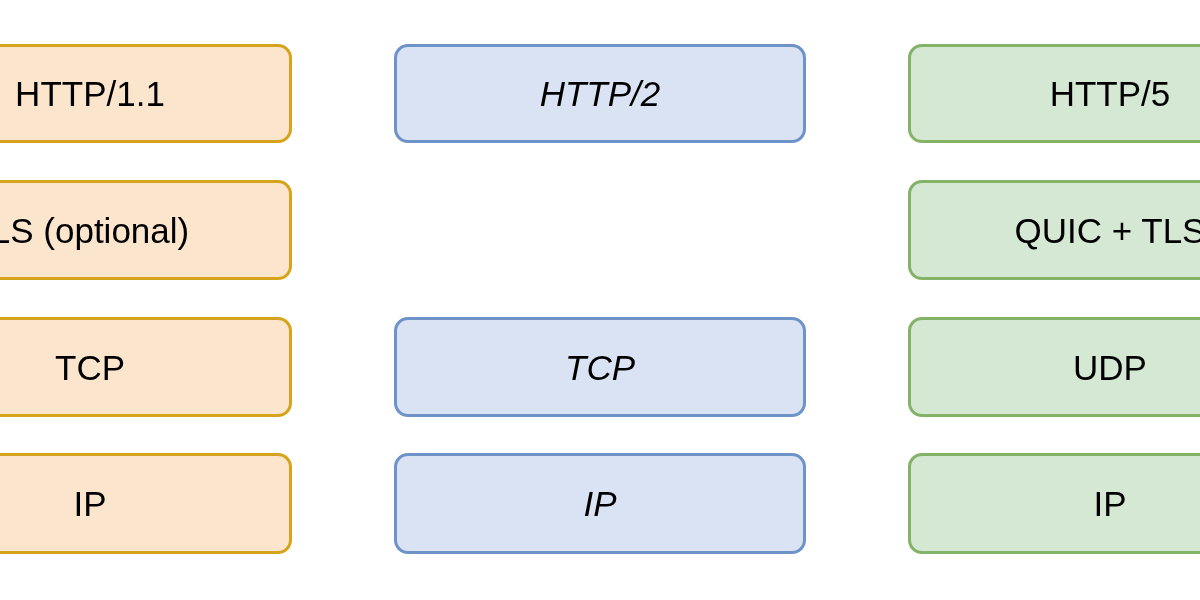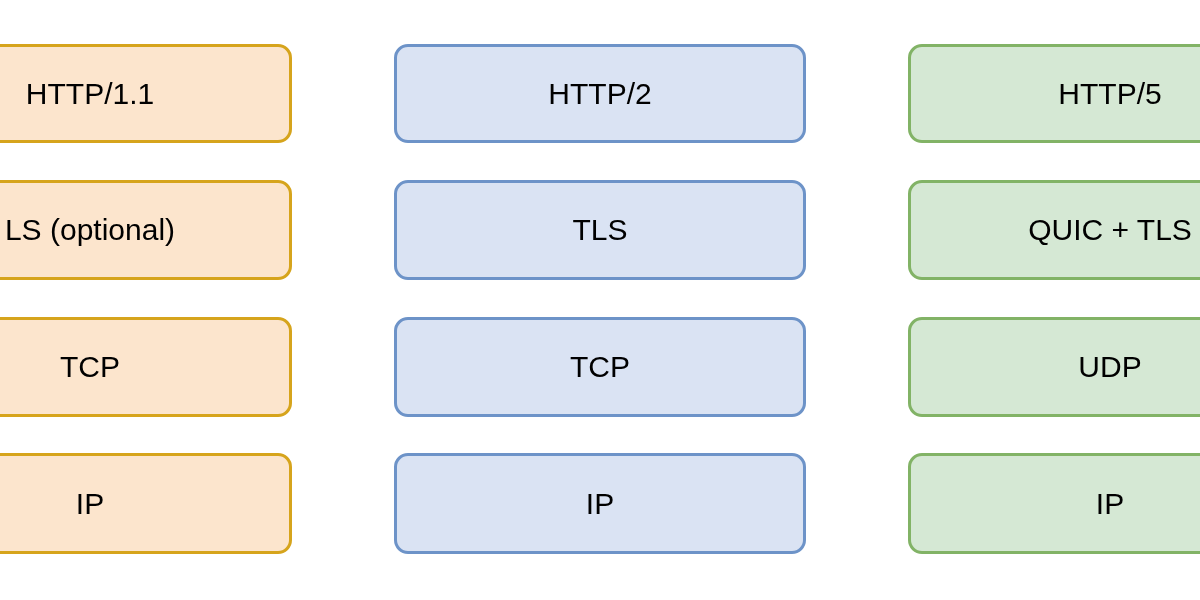--- a/index.html
+++ b/index.html
@@ -35,21 +35,21 @@
     border-width: 3px;
     border-radius: 14px;
     display: flex;
     align-items: center;
     justify-content: center;
     overflow: hidden;
   }
 
   .layer-label {
     font-family: "Liberation Sans", sans-serif;
-    font-size: 30px;
+    font-size: 35px;
     line-height: 1;
     color: #000000;
     white-space: nowrap;
     text-align: center;
   }
 
   
   .col-http11 { left: -112px; width: 404px; }
   .col-http11 .layer-box {
     background: #fce5cd;
@@ -58,20 +58,21 @@
     width: 404px;
   }
 
   
   .col-http2 { left: 394px; width: 412px; }
   .col-http2 .layer-box {
     background: #dae3f3;
     border-color: #6d93c8;
     left: 0;
     width: 412px;
+    font-style: italic;
   }
 
   
   .col-http3 { left: 908px; width: 404px; }
   .col-http3 .layer-box {
     background: #d5e8d4;
     border-color: #82b366;
     left: 0;
     width: 404px;
   }
@@ -99,23 +100,20 @@
     </div>
     <div class="layer-box row-3">
       <span class="layer-label">IP</span>
     </div>
   </div>
 
   <div class="stack-column col-http2">
     <div class="layer-box row-0">
       <span class="layer-label">HTTP/2</span>
     </div>
-    <div class="layer-box row-1">
-      <span class="layer-label">TLS</span>
-    </div>
     <div class="layer-box row-2">
       <span class="layer-label">TCP</span>
     </div>
     <div class="layer-box row-3">
       <span class="layer-label">IP</span>
     </div>
   </div>
 
   <div class="stack-column col-http3">
     <div class="layer-box row-0">

